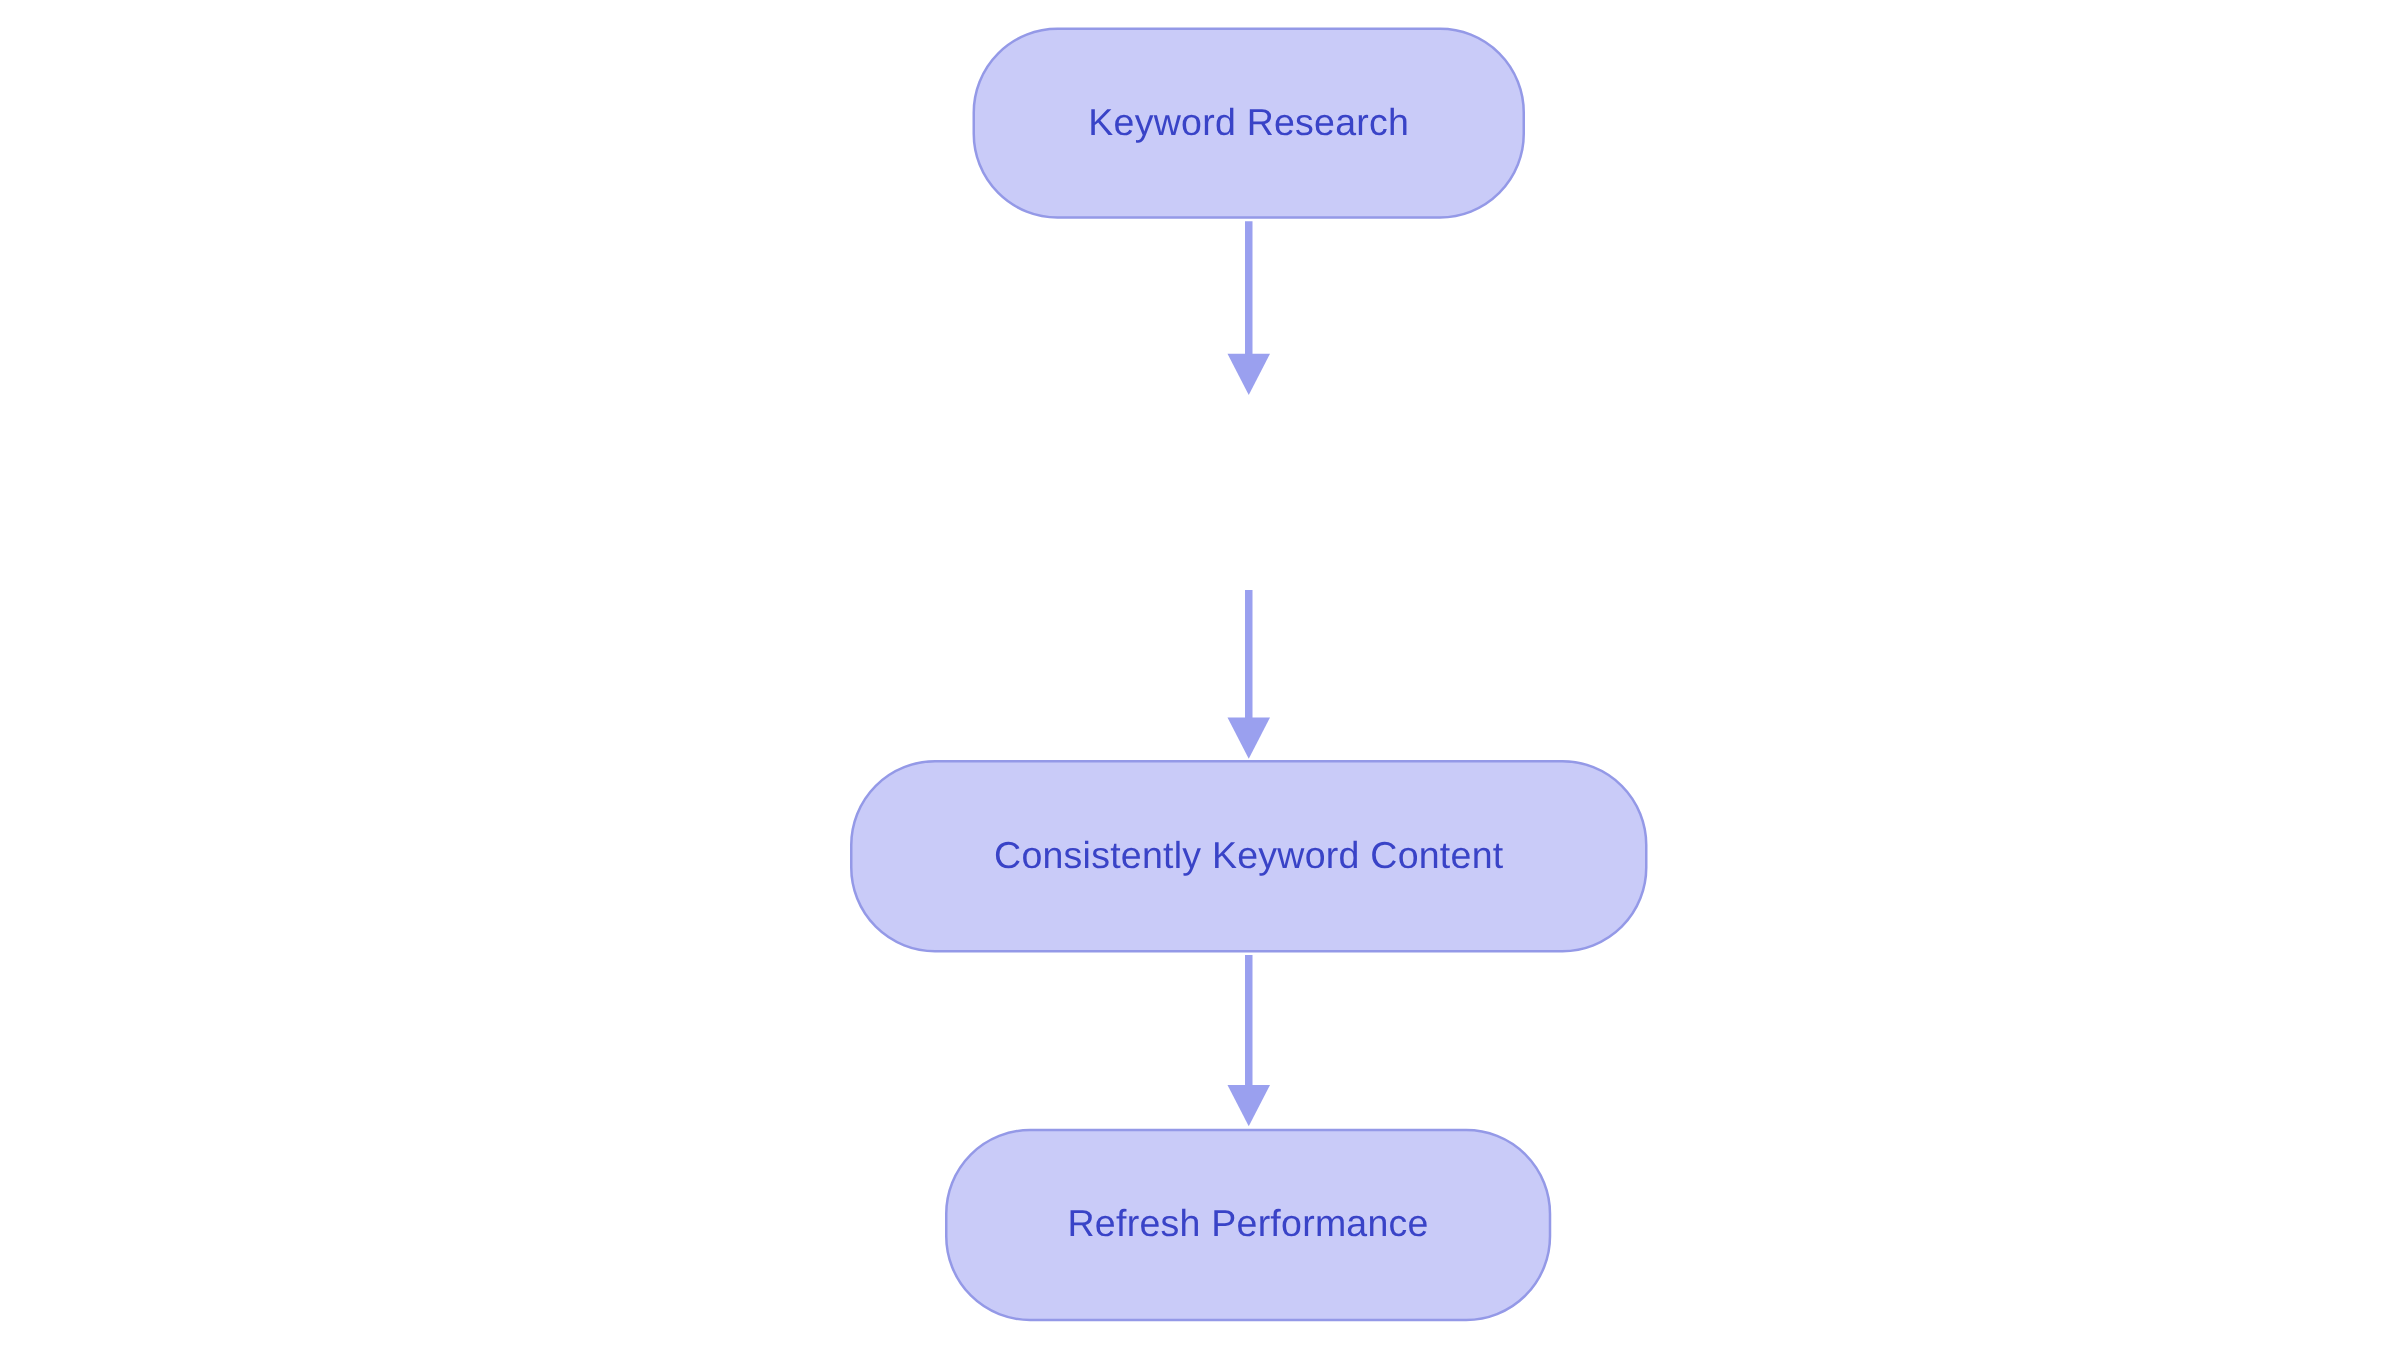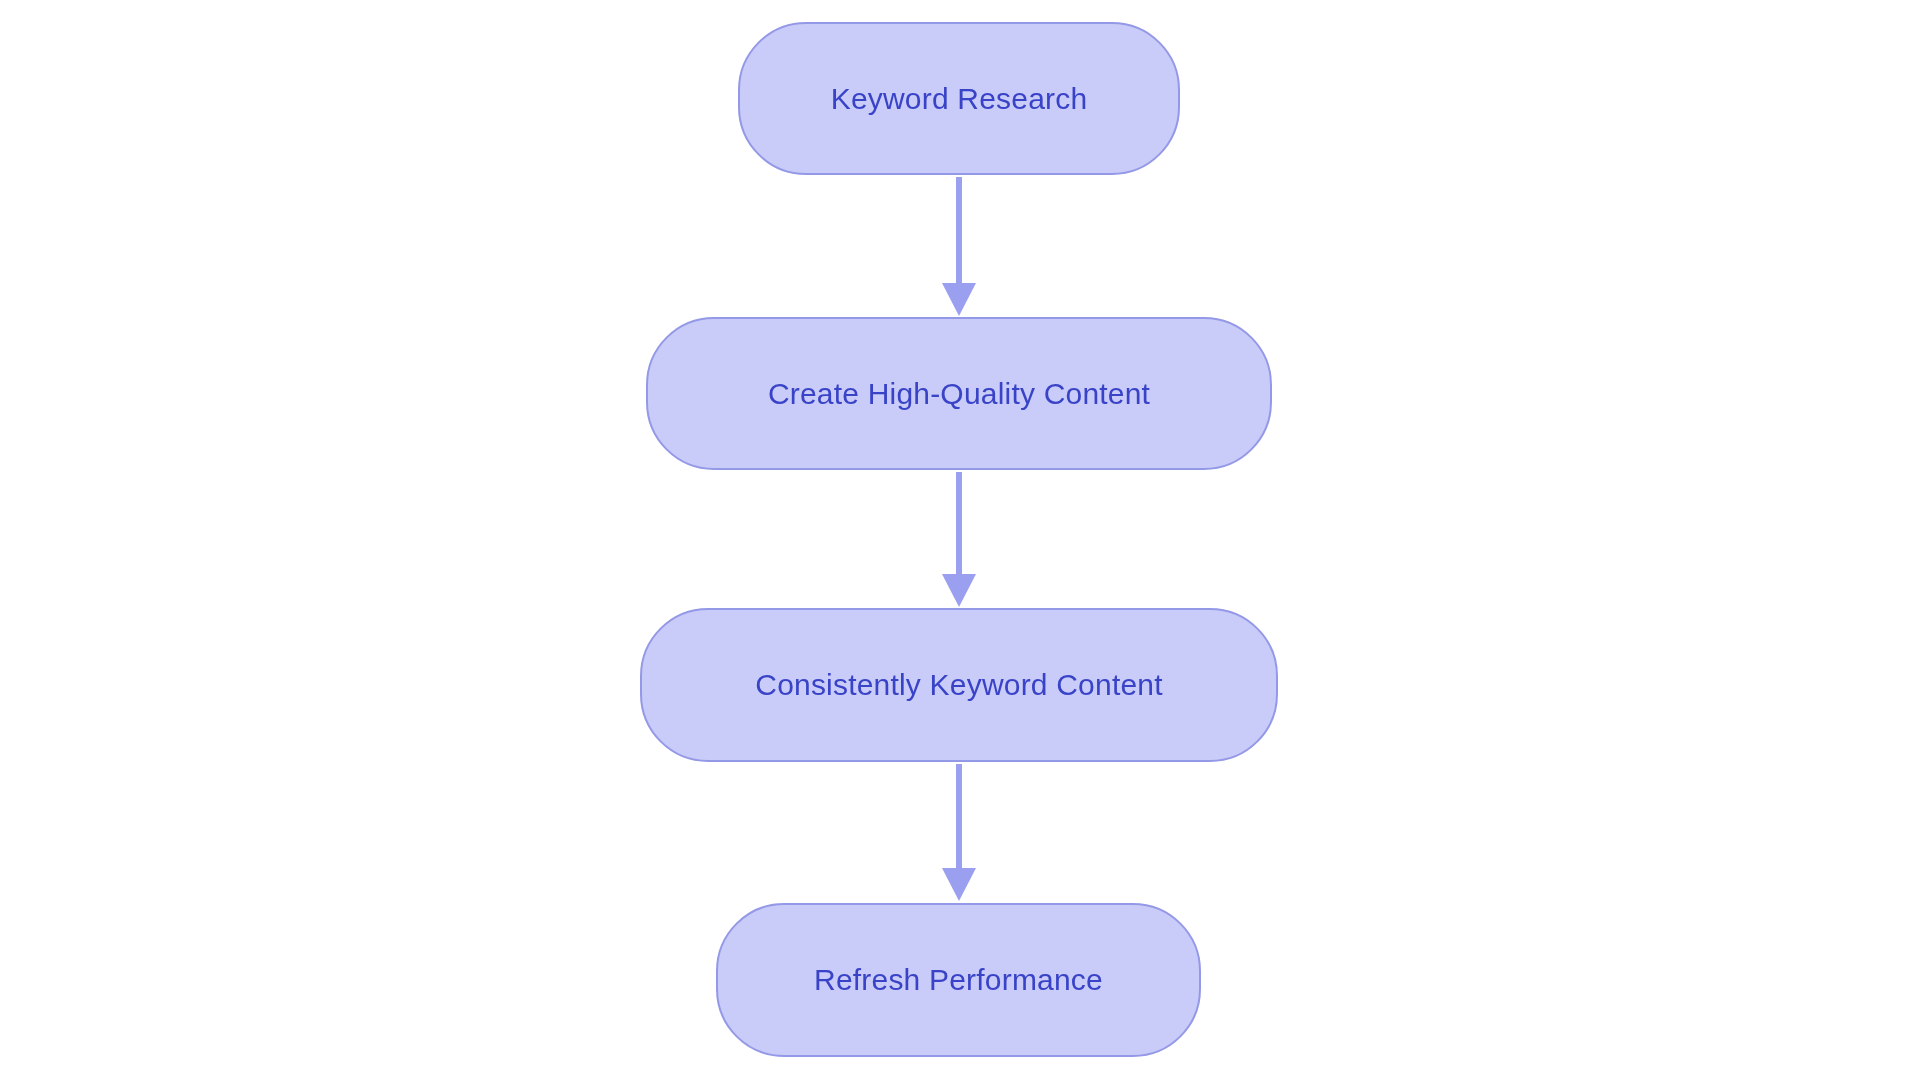--- a/index.html
+++ b/index.html
@@ -17,20 +17,21 @@
     width: 1920px;
     height: 1083px;
     background: var(--background-color);
     font-family: "Liberation Sans", sans-serif;
     overflow: hidden;
   }
   .canvas {
     position: relative;
     width: 1600px;
     height: 1083px;
+    margin-left: 40px;
   }
   .node {
     position: absolute;
     box-sizing: border-box;
     background: var(--node-fill-color);
     border: 2px solid var(--node-border-color);
     border-radius: 68px;
     color: var(--node-text-color);
     font-size: 30px;
     letter-spacing: 0.2px;
@@ -67,19 +68,18 @@
       <path d="M942 574 L976 574 L959 607 Z" fill="#9aa0ef"></path>
     </g>
     <g>
       <line x1="959" y1="764" x2="959" y2="870" stroke-width="6" stroke="#9aa0ef"></line>
       <path d="M942 868 L976 868 L959 901 Z" fill="#9aa0ef"></path>
     </g>
   </svg>
 
   <div class="node node-1">Keyword Research</div>
 
-  <div class="node node-2">Create High-Quality Content</div>
 
   <div class="node node-3">Consistently Keyword Content</div>
 
   <div class="node node-4">Refresh Performance</div>
 
 </div>
 
 </body></html>

